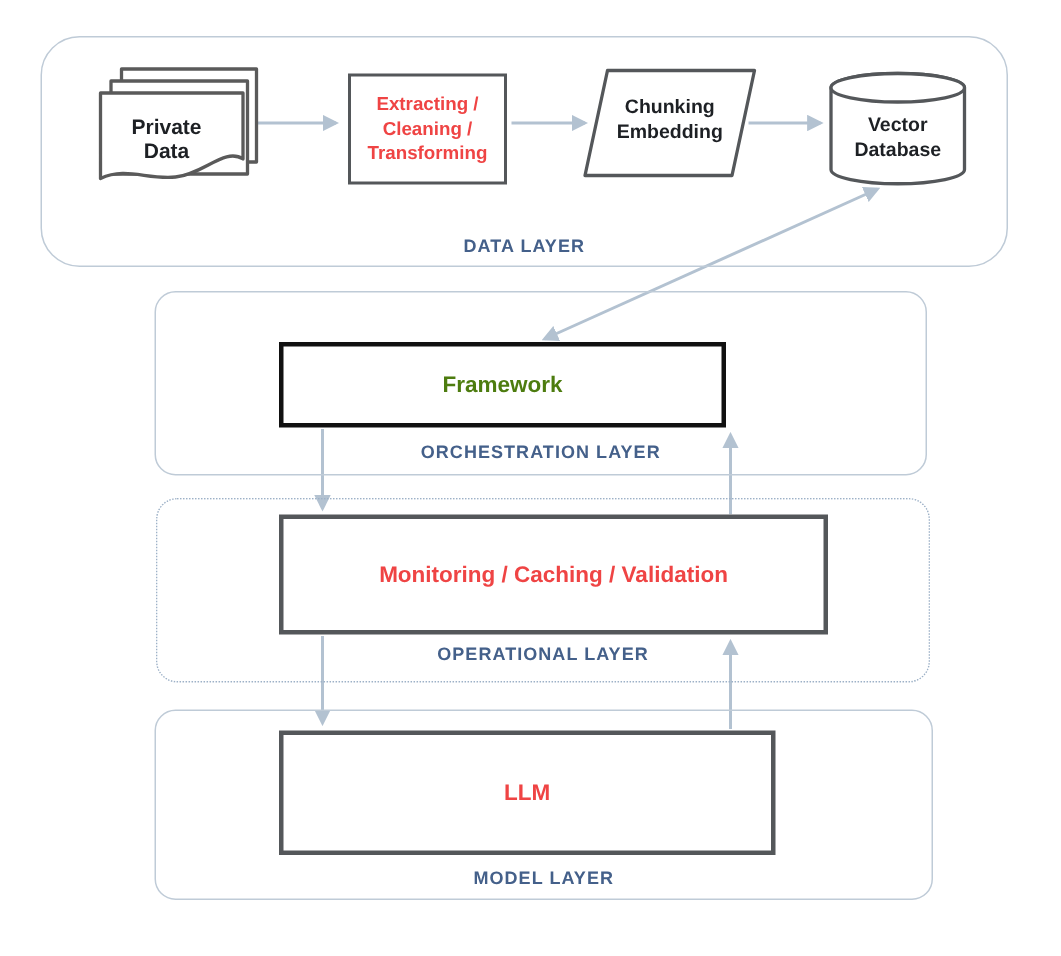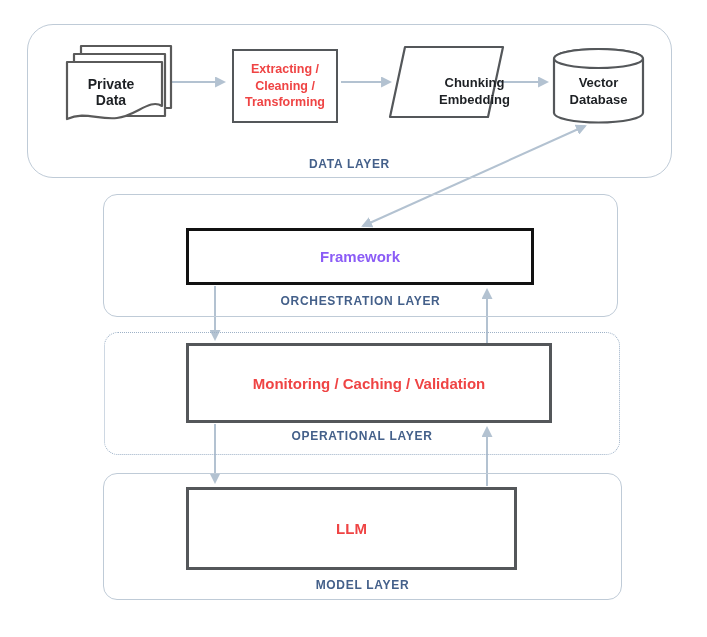--- a/index.html
+++ b/index.html
@@ -51,45 +51,45 @@
     text-align: center;
     color: #ef4444;
     font-weight: bold;
   }
   #extract-box {
     left: 232px; top: 49px; width: 106px; height: 74px;
     border: 2.5px solid #54575a;
     font-size: 12.5px; line-height: 16.5px;
   }
   #framework-box {
-    left: 186px; top: 228px; width: 348px; height: 57px;
+    left: 186px; top: 228px; width: 298px; height: 57px;
     border: 3px solid #111111;
     font-size: 15px;
-    color: #8b5cf6;
+    color: #4d7c0f;
   }
   #monitoring-box {
     left: 186px; top: 343px; width: 366px; height: 80px;
     border: 3.5px solid #54575a;
     font-size: 15px;
   }
   #llm-box {
     left: 186px; top: 487px; width: 331px; height: 83px;
     border: 3.5px solid #54575a;
     font-size: 15px;
   }
 
   
   .shape-text {
     position: absolute;
     text-align: center;
     font-weight: bold;
     color: #1d2024;
   }
   #private-text { left: 65px;  top: 76px; width: 92px; font-size: 14px; line-height: 16px; }
-  #chunk-text   { left: 399px; top: 74px; width: 95px; font-size: 13px; line-height: 17px; margin-left: 28px; }
+  #chunk-text   { left: 399px; top: 62px; width: 95px; font-size: 13px; line-height: 17px; }
   #vector-text  { left: 554px; top: 74px; width: 89px; font-size: 13px; line-height: 17px; }
 </style>
 </head>
 <body>
 
 <div class="canvas">
 
   <svg class="shapes" viewBox="0 0 707 637">
     <defs>
       <marker id="arrowhead" viewBox="0 0 8 8" refX="6.5" refY="4" markerWidth="5.5" markerHeight="5.5" orient="auto-start-reverse">

